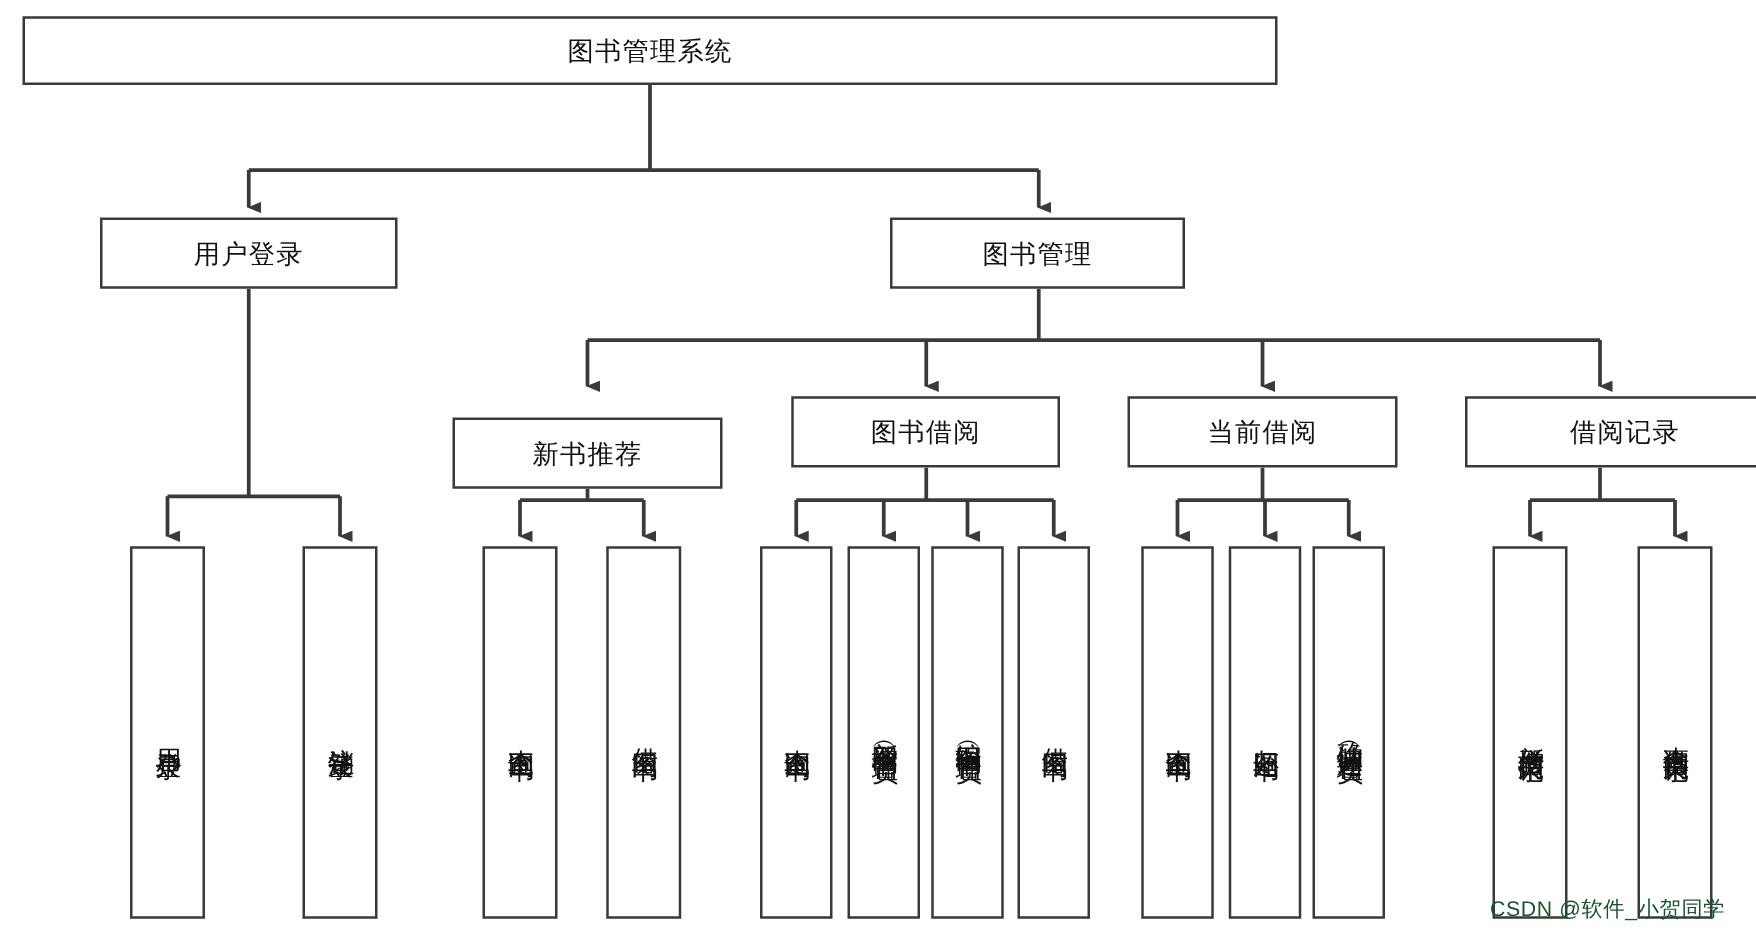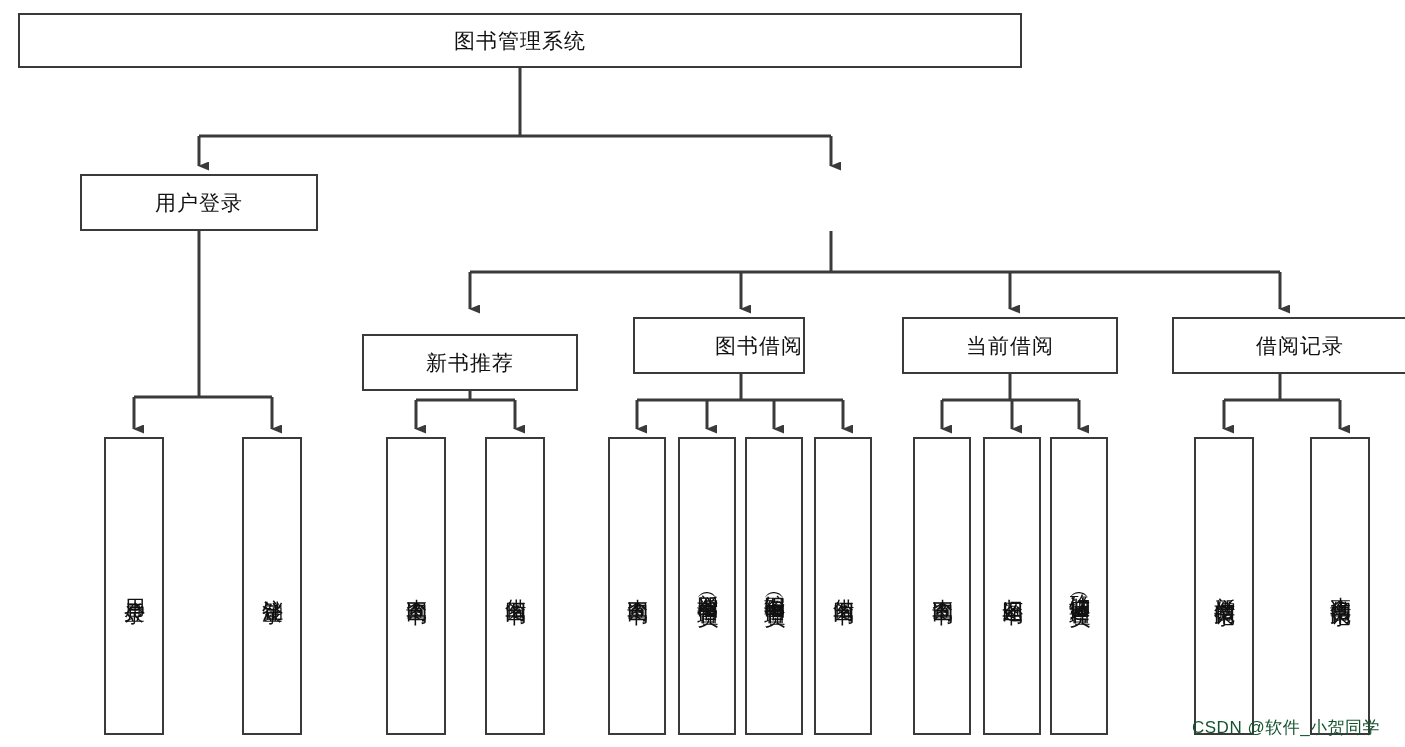--- a/index.html
+++ b/index.html
@@ -28,21 +28,20 @@
   .node {
     position: absolute;
     box-sizing: border-box;
     background: #ffffff;
     border: 2px solid #3a3a3a;
     display: flex;
     align-items: center;
     justify-content: center;
     color: #111111;
     z-index: 2;
-    font-family: Liberation Serif, serif;
   }
   .node.horizontal {
     font-size: 21px;
     letter-spacing: 1px;
   }
   .node.vertical {
     writing-mode: vertical-rl;
     text-orientation: upright;
     font-size: 21px;
     line-height: 1.22;
@@ -133,25 +132,28 @@
     </g>
   </svg>
 
   <div class="node horizontal" style="left: 18px; top: 13px; width: 1004px; height: 55px;">
     <span class="label">图书管理系统</span>
   </div>
 
   <div class="node horizontal" style="left: 80px; top: 174px; width: 238px; height: 57px;">
     <span class="label">用户登录</span>
   </div>
+  <div class="node horizontal" style="left: 712px; top: 174px; width: 236px; height: 57px;">
+    <span class="label">图书管理</span>
+  </div>
 
   <div class="node horizontal" style="left: 362px; top: 334px; width: 216px; height: 57px;">
     <span class="label">新书推荐</span>
   </div>
-  <div class="node horizontal" style="left: 633px; top: 317px; width: 172px; height: 57px; justify-content: flex-end;">
+  <div class="node horizontal" style="left: 633px; top: 317px; width: 215px; height: 57px;">
     <span class="label">图书借阅</span>
   </div>
   <div class="node horizontal" style="left: 902px; top: 317px; width: 216px; height: 57px;">
     <span class="label">当前借阅</span>
   </div>
   <div class="node horizontal" style="left: 1172px; top: 317px; width: 256px; height: 57px;">
     <span class="label">借阅记录</span>
   </div>
 
   <div class="node vertical" style="left: 104px; top: 437px; width: 60px; height: 298px;">

